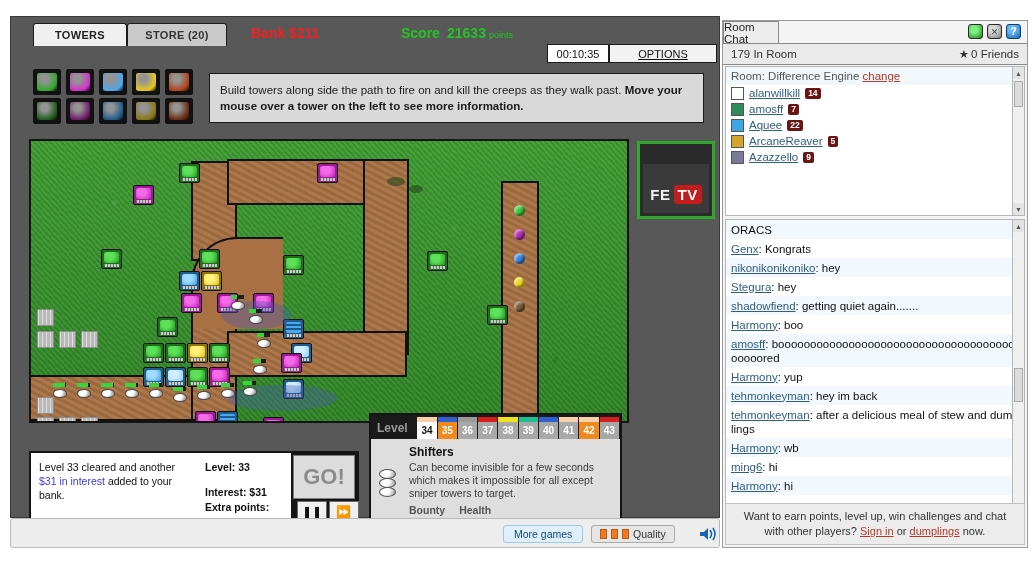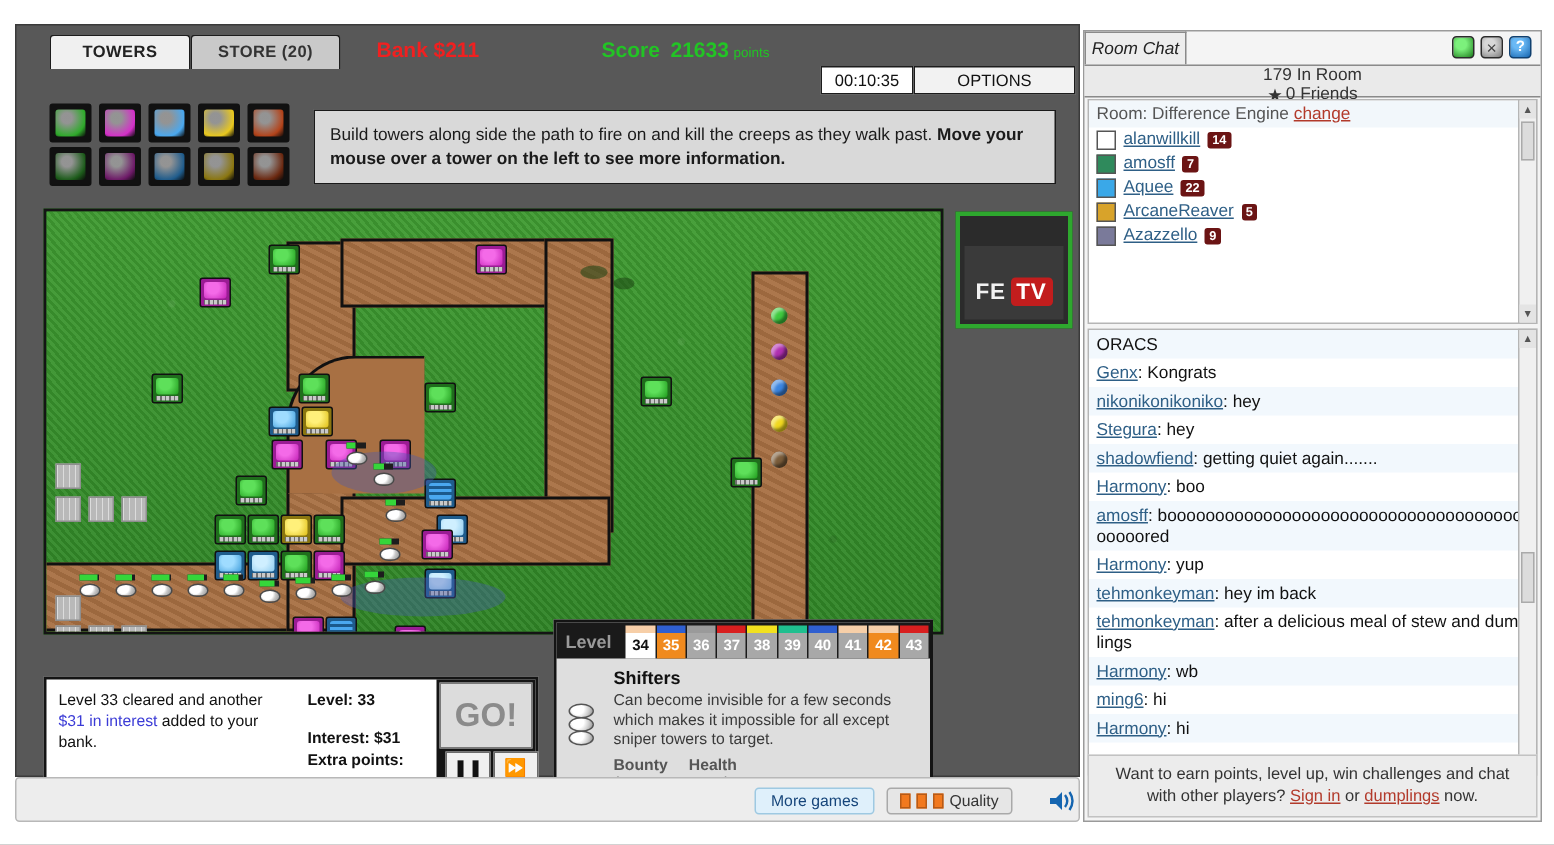--- a/index.html
+++ b/index.html
@@ -37,21 +37,21 @@
   #score-unit { left:478px; top:13px; color:#22c425; font-size:9px; font-weight:normal;}
 
   #timer {
     position:absolute; left:536px; top:27px; width:62px; height:19px;
     background:#fff; border:1px solid #1c1c1c; font-size:11px; color:#111;
     display:flex; align-items:center; justify-content:center;
   }
   #options-btn {
     position:absolute; left:598px; top:27px; width:108px; height:19px;
     background:#f2f2f2; border:1px solid #1c1c1c; font-size:11px; color:#111;
-    display:flex; align-items:center; justify-content:center; cursor:pointer;
+    display:flex; align-items:center; justify-content:center; cursor:pointer;text-decoration:underline;
   }
 
   
   #palette { position:absolute; left:22px; top:52px; width:172px; height:56px; }
   .twr {
     position:absolute; width:28px; height:26px; border:1px solid #111;
     border-radius:2px;
   }
   .twr .inner {
     position:absolute; inset:3px; border-radius:2px;
@@ -175,35 +175,35 @@
     font-size:10.5px; color:#16457a; display:flex; align-items:center; cursor:pointer; }
   #quality { position:absolute; left:580px; top:6px; height:18px; padding:0 8px;
     background:#e6e6e6; border:1px solid #a9a9a9; border-radius:3px;
     font-size:10.5px; color:#333; display:flex; align-items:center; gap:4px; cursor:pointer; }
   .qbar { width:7px; height:10px; background:#f2791e; border:1px solid #b65a16; }
   #sound-icon { position:absolute; left:688px; top:7px; width:20px; height:16px; cursor:pointer; }
 
   
   #chat { position:absolute; left:722px; top:20px; width:306px; height:528px;
     background:#f4f4f4; border:1px solid #9a9a9a; }
-  #chat-tab { position:absolute; left:0; top:0; width:68px; height:22px;
+  #chat-tab { position:absolute; left:0; top:0; width:56px; height:22px;
     background:#ededed; border:1px solid #8a8a8a; border-bottom:none;
-    font-size:11.5px; color:#222; display:flex; align-items:center; justify-content:center;font-style:italic; }
+    font-size:11.5px; color:#222; display:flex; align-items:center; justify-content:center; }
   #chat-icons { position:absolute; right:6px; top:3px; display:flex; gap:4px; align-items:center; }
   .cicon { width:15px; height:15px; border-radius:3px; }
   #ic-green { background:radial-gradient(circle at 40% 35%, #7cf07c 0 30%, #1f7d1f 100%); border:1px solid #2b2b2b;}
   #ic-mute  { background:radial-gradient(circle at 40% 35%, #d8d8d8 0 30%, #7c7c7c 100%); border:1px solid #2b2b2b;
     display:flex; align-items:center; justify-content:center; font-size:9px; color:#444;}
   #ic-help  { background:radial-gradient(circle at 40% 30%, #6ab9f5 0 30%, #1565b0 100%); border:1px solid #10406f;
     color:#fff; font-size:10px; font-weight:bold; display:flex; align-items:center; justify-content:center; }
 
   #chat-bar { position:absolute; left:0; top:22px; width:100%; height:22px;
     background:#eaeaea; border-top:1px solid #8a8a8a; border-bottom:1px solid #8a8a8a;
     display:flex; align-items:center; justify-content:space-between; padding:0 8px;
-    font-size:11.5px; color:#333;flex-direction:column; }
+    font-size:11.5px; color:#333; }
   #friends { display:flex; align-items:center; gap:2px; }
 
   #userlist { position:absolute; left:2px; top:45px; right:2px; height:150px;
     background:#fff; border:1px solid #b5b5b5; overflow:hidden; }
   #roomline { padding:3px 5px; font-size:11.5px; color:#555; background:#f2f7fb;}
   #roomline .nm { color:#555; }
   #roomline a { color:#b23a2b; text-decoration:underline; }
   .urow { display:flex; align-items:center; gap:5px; padding:1.5px 5px; font-size:11.5px; }
   .uav { width:13px; height:13px; border:1px solid #555; flex:none; }
   .urow a { color:#2e5f86; text-decoration:underline; }

